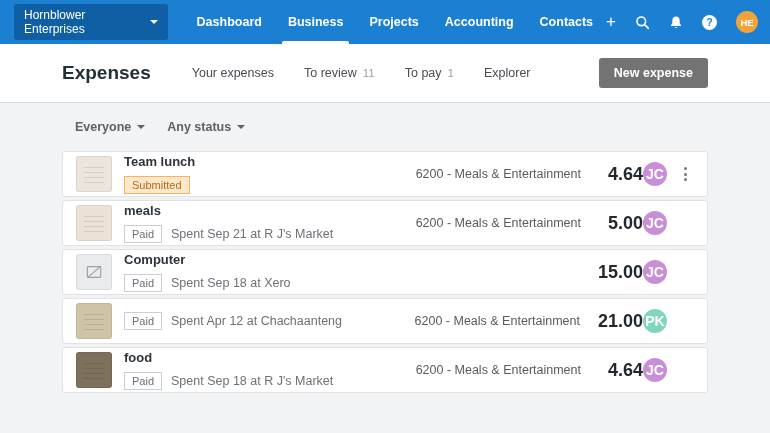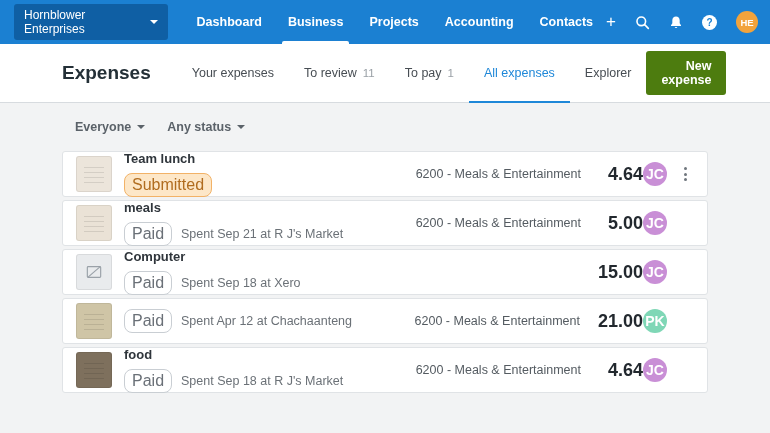--- a/index.html
+++ b/index.html
@@ -49,21 +49,21 @@
   .row { height:46px; background:#fff; border:1px solid #e0e3e6; border-radius:3px; margin-bottom:3px;
          display:flex; align-items:center; padding:0 10px 0 13px; cursor:pointer; }
   .thumb { width:36px; height:36px; border-radius:3px; margin-right:12px; flex:none; position:relative;
            border:1px solid rgba(0,0,0,0.07); }
   .thumb.receipt::after { content:""; position:absolute; left:7px; right:7px; top:6px; bottom:6px;
            background:repeating-linear-gradient(180deg, transparent 0 4px, rgba(0,0,0,0.10) 4px 5px); }
   .thumb.empty { background:#e9ebed; display:flex; align-items:center; justify-content:center; }
   .info { display:flex; flex-direction:column; justify-content:center; gap:7px; }
   .row-title { font-size:13px; font-weight:bold; color:#2f353b; }
   .sub { display:flex; align-items:center; gap:9px; }
-  .badge { font-size:16px; padding:1.5px 7px 2.5px; border-radius:8px; border:1px solid; white-space:nowrap; }
+  .badge { font-size:11px; padding:1.5px 7px 2.5px; border-radius:0; border:1px solid; white-space:nowrap; }
   .badge-submitted { background:#fde7c8; border-color:#f2b267; color:#b06c1f; }
   .badge-paid { background:#fff; border-color:#c9ced3; color:#6a7077; }
   .detail { font-size:12.5px; color:#6b7177; }
   .row-right { margin-left:auto; display:flex; align-items:center; }
   .category { font-size:12.5px; color:#545b61; white-space:nowrap; }
   .amount { font-size:18px; font-weight:bold; color:#22282e; margin-left:18px; min-width:44px; text-align:right; }
   .row-avatar { width:24px; height:24px; border-radius:50%; color:#fff; font-size:14px; font-weight:bold;
                 display:flex; align-items:center; justify-content:center; }
   .menu-slot { width:24px; margin-left:6px; display:flex; align-items:center; justify-content:center; }
   .kebab { display:flex; flex-direction:column; gap:2.5px; cursor:pointer; padding:4px; }
@@ -112,28 +112,25 @@
       <span>Your expenses</span>
     </div>
     <div class="tab">
       <span>To review</span>
       <span class="count">11</span>
     </div>
     <div class="tab">
       <span>To pay</span>
       <span class="count">1</span>
     </div>
-    <div class="tab active">
-      <span>All expenses</span>
-    </div>
     <div class="tab">
       <span>Explorer</span>
     </div>
   </div>
-  <button class="new-expense" style="background: #4d7c0f; text-align: right;">New expense</button>
+  <button class="new-expense" style="background: #737373; text-align: right;">New expense</button>
 </div>
 
 <div class="filters">
   <div class="filter">
     <span>Everyone</span>
     <span class="caret"></span>
   </div>
   <div class="filter">
     <span>Any status</span>
     <span class="caret"></span>

